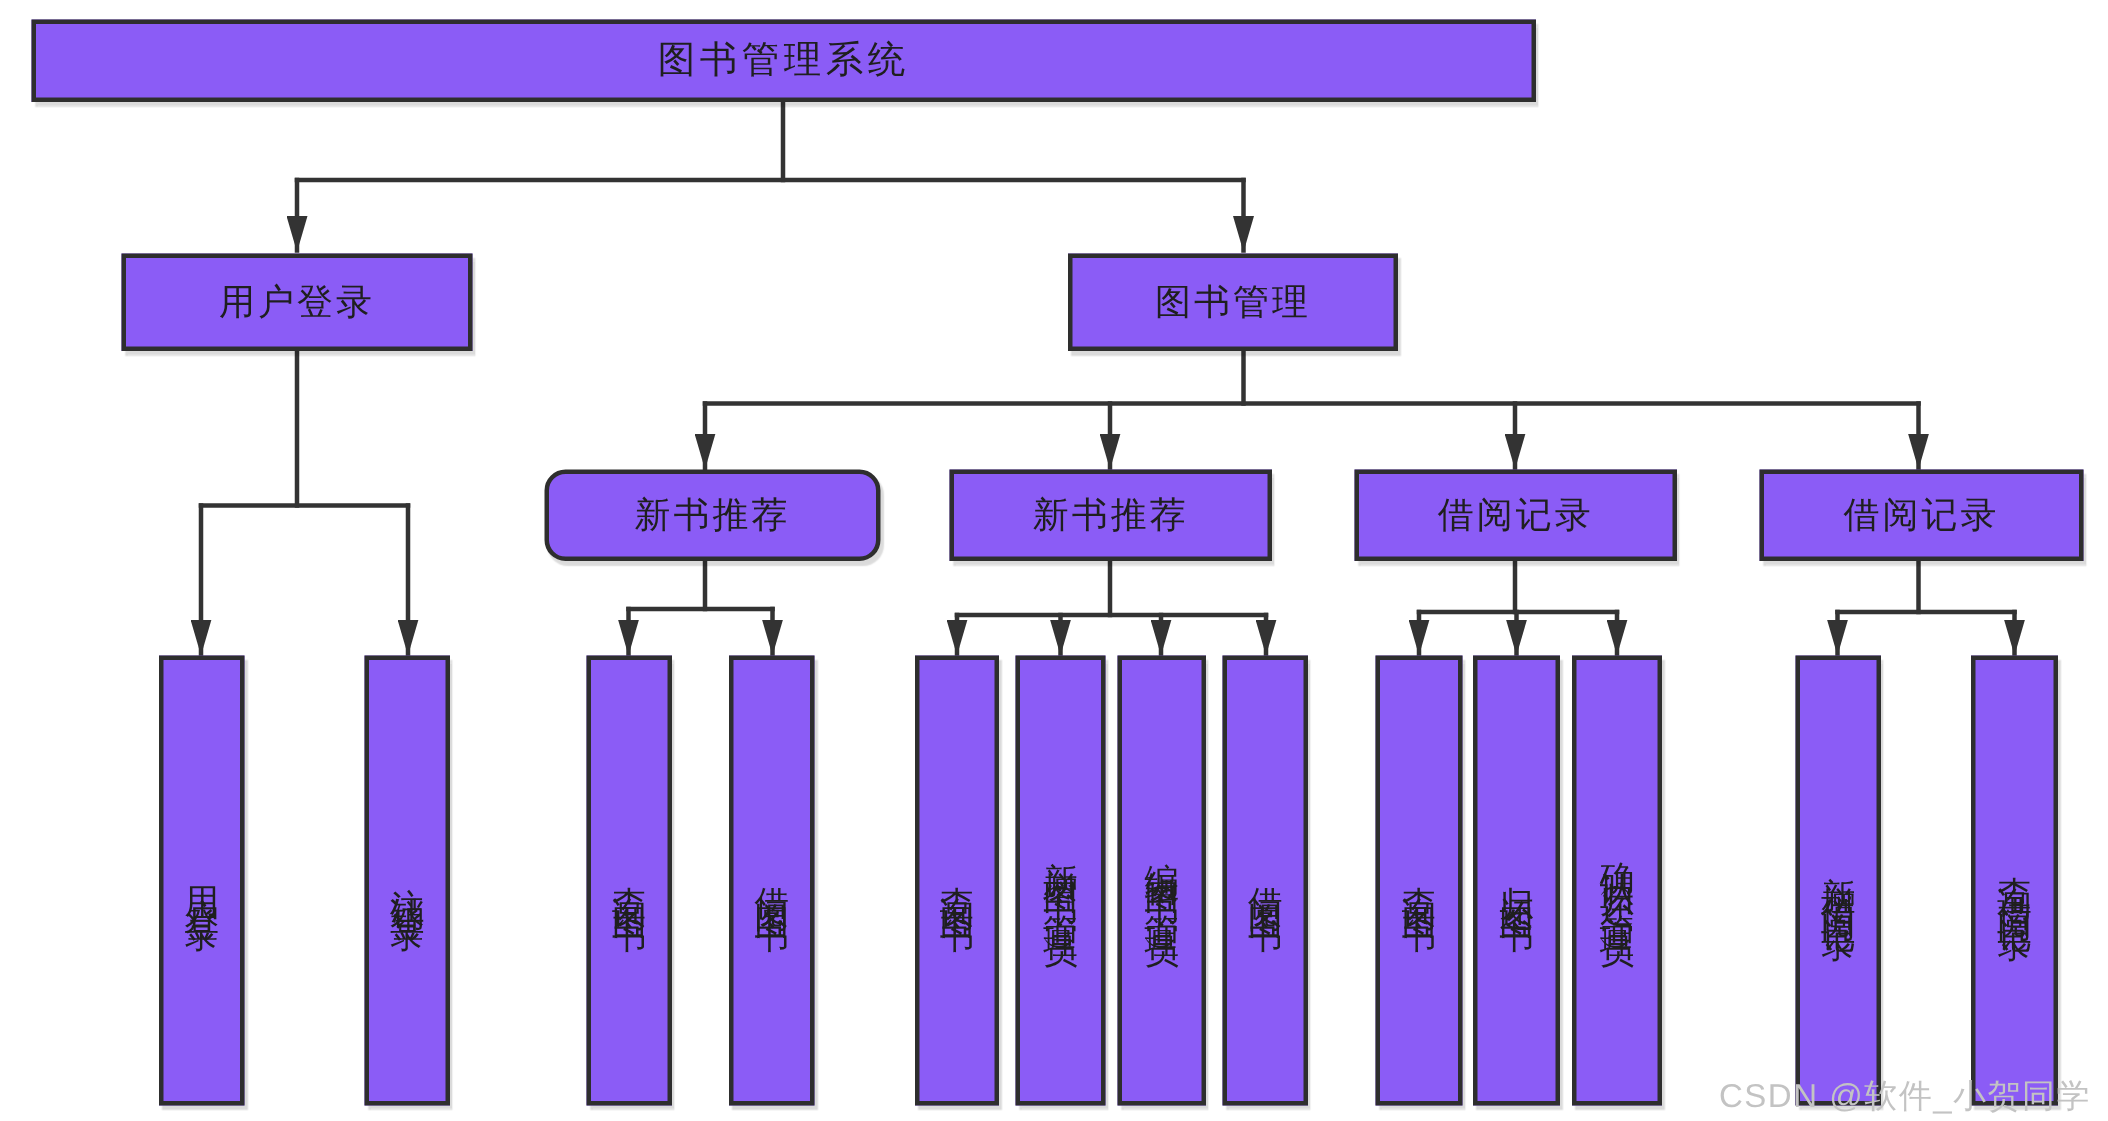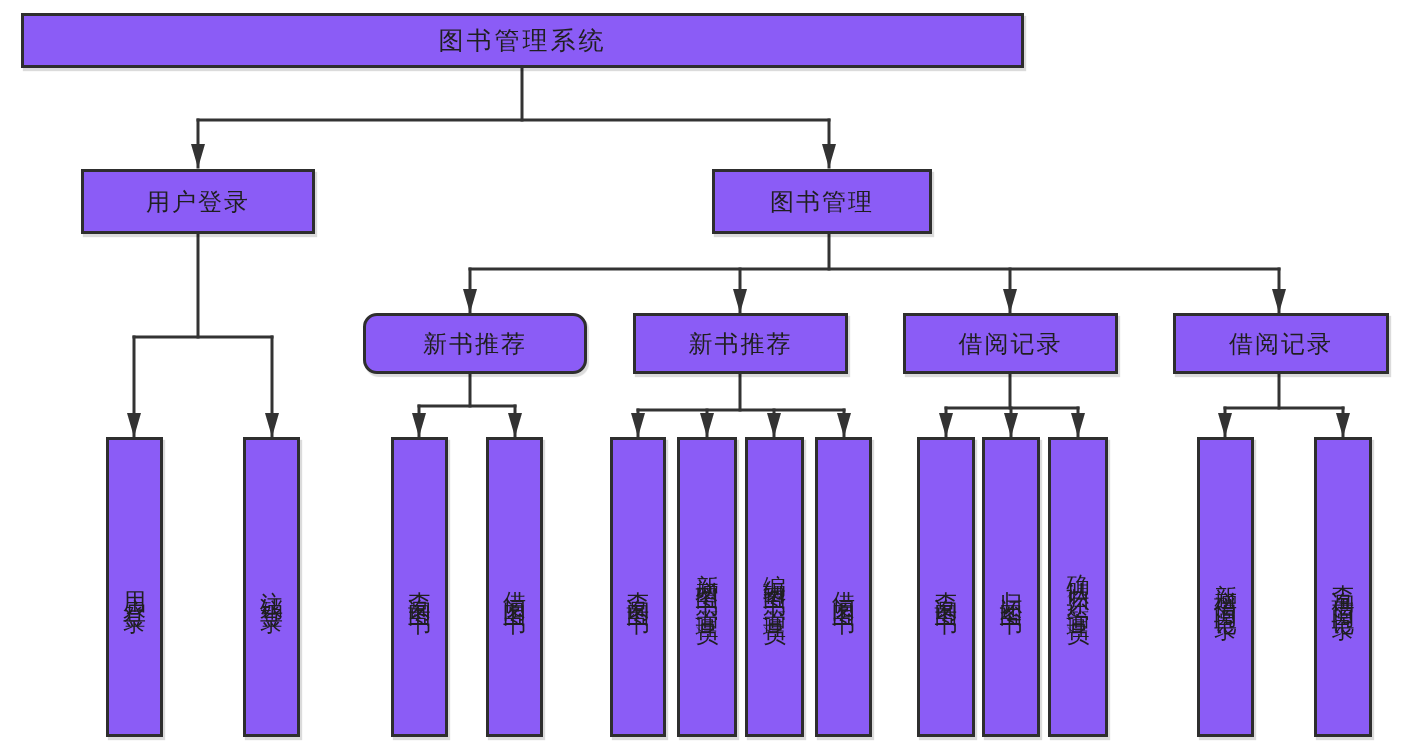--- a/index.html
+++ b/index.html
@@ -141,14 +141,15 @@
   <div class="node leaf" style="left:745px; width:59px;">编辑图书（管理员）</div>
   <div class="node leaf" style="left:815px; width:57px;">借阅图书</div>
 
   <div class="node leaf" style="left:917px; width:58px;">查询图书</div>
   <div class="node leaf" style="left:982px; width:58px;">归还图书</div>
   <div class="node leaf" style="left:1048px; width:60px;">确认归还（管理员）</div>
 
   <div class="node leaf" style="left:1197px; width:57px;">新增借阅记录</div>
   <div class="node leaf" style="left:1314px; width:58px;">查询借阅记录</div>
 
+  <div class="watermark">CSDN @软件_小贺同学</div>
 
 </div>
 
 </body></html>

